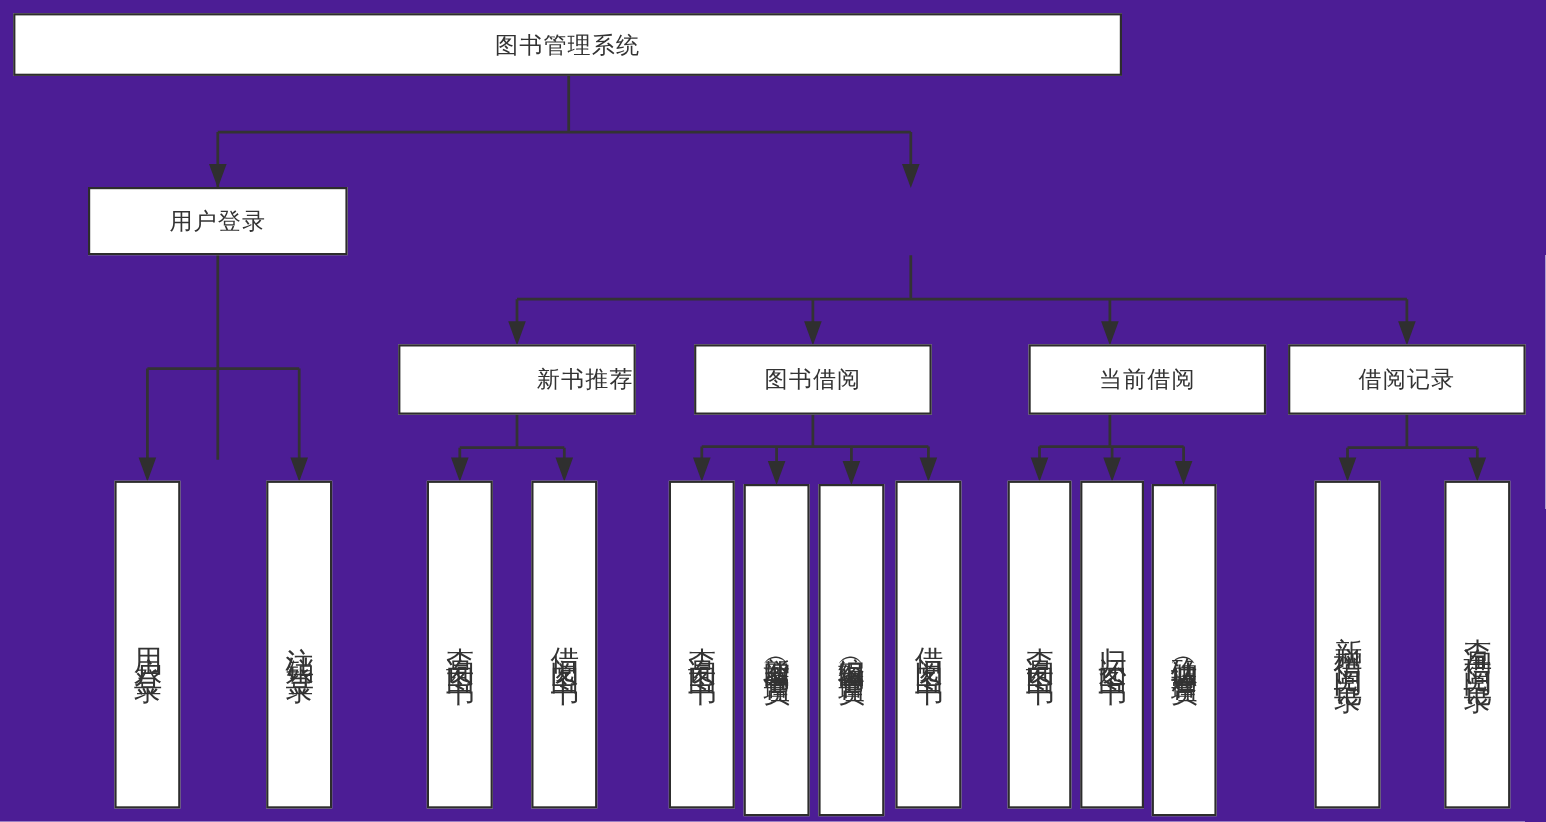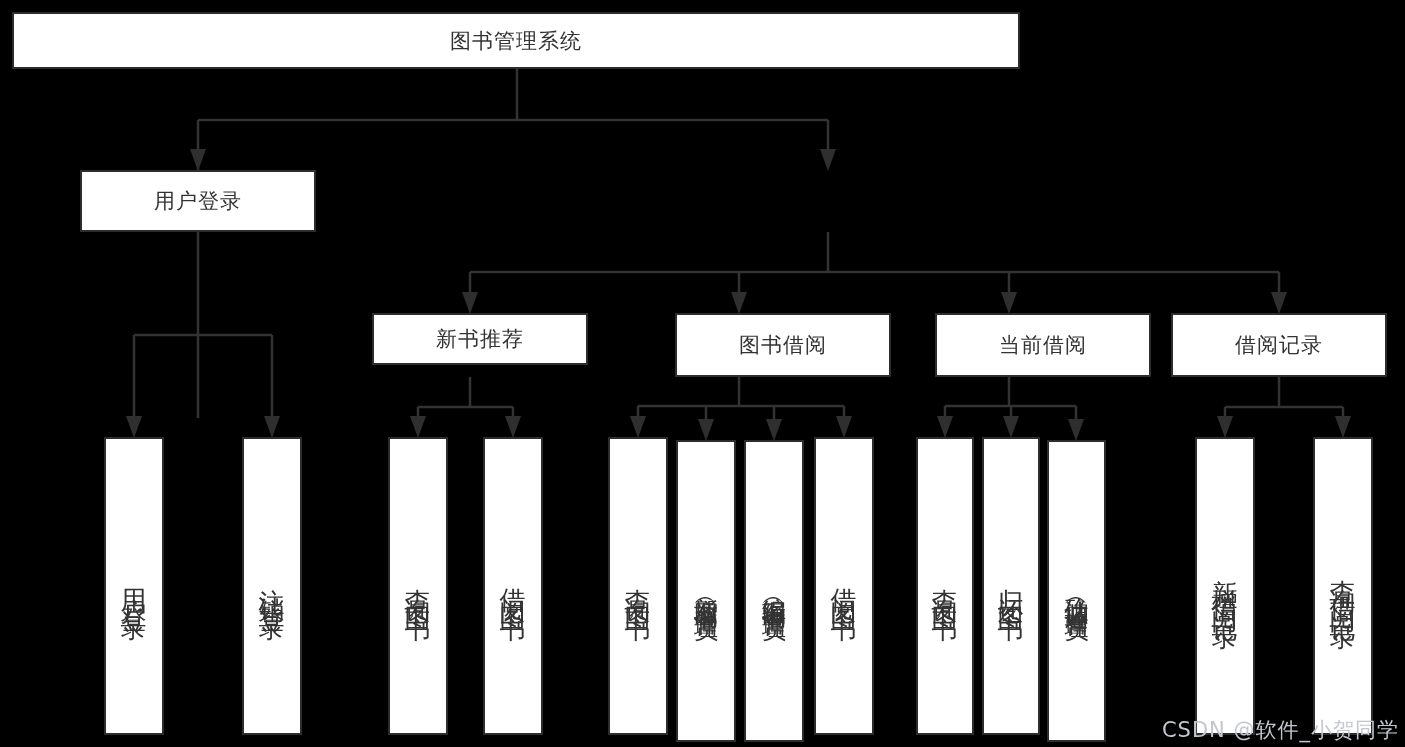--- a/index.html
+++ b/index.html
@@ -1,19 +1,19 @@
 <!DOCTYPE html>
 <html><head>
 <meta charset="utf-8">
 <style>
   html,body{margin:0;padding:0;background:#ffffff;}
   #canvas{
     position:relative;
     width:1405px;height:747px;
-    background:#000000;
+    background:#4c1d95;
     font-family:"DejaVu Sans","Liberation Sans",sans-serif;
     overflow:hidden;
   }
   #wires{position:absolute;left:0;top:0;z-index:1;}
   .box{
     position:absolute;
     box-sizing:border-box;
     background:#ffffff;
     border:2.5px solid #2d2d2d;
     display:flex;align-items:center;justify-content:center;
@@ -96,24 +96,24 @@
   </svg>
 
   <div class="box hbox" style="left:12px;top:12px;width:1008px;height:57px;">
     <span>图书管理系统</span>
   </div>
 
   <div class="box hbox" style="left:80px;top:170px;width:236px;height:62px;">
     <span>用户登录</span>
   </div>
 
-  <div class="box hbox" style="left:372px;top:313px;width:216px;height:52px;">
+  <div class="box hbox" style="left:362px;top:313px;width:216px;height:64px;justify-content:flex-end;">
     <span>新书推荐</span>
   </div>
-  <div class="box hbox" style="left:631px;top:313px;width:216px;height:64px;margin-left:44px;">
+  <div class="box hbox" style="left:631px;top:313px;width:216px;height:64px;">
     <span>图书借阅</span>
   </div>
   <div class="box hbox" style="left:935px;top:313px;width:216px;height:64px;">
     <span>当前借阅</span>
   </div>
   <div class="box hbox" style="left:1171px;top:313px;width:216px;height:64px;">
     <span>借阅记录</span>
   </div>
 
   <div class="box vbox" style="left:104px;top:437px;width:60px;height:298px;">
@@ -153,15 +153,14 @@
     <span>确认归还（管理员）</span>
   </div>
 
   <div class="box vbox" style="left:1195px;top:437px;width:60px;height:298px;">
     <span>新增借阅记录</span>
   </div>
   <div class="box vbox" style="left:1313px;top:437px;width:60px;height:298px;">
     <span>查询借阅记录</span>
   </div>
 
-  <div id="watermark">CSDN @软件_小贺同学</div>
 
 </div>
 
 </body></html>

